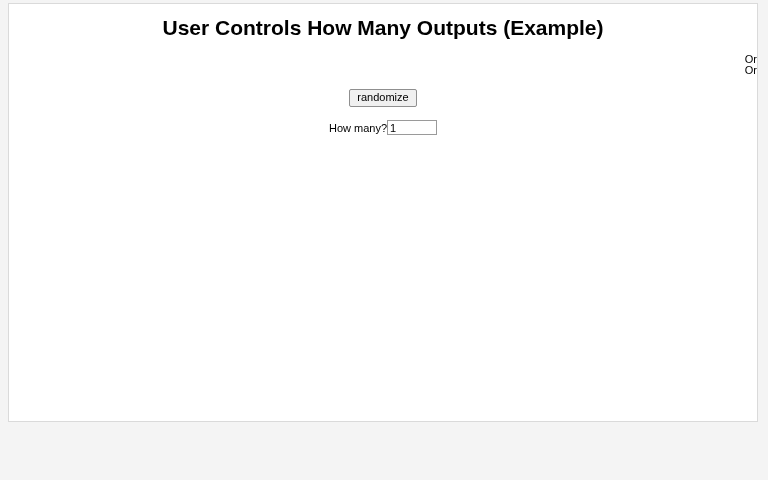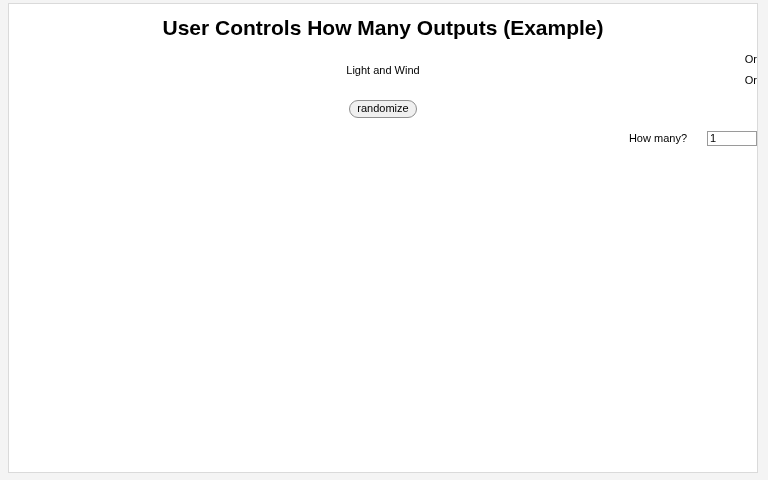--- a/index.html
+++ b/index.html
@@ -11,21 +11,21 @@
     height: 480px;
     background: #f4f4f4;
     font-family: "Liberation Sans", sans-serif;
     overflow: hidden;
   }
   .page {
     position: absolute;
     left: 8px;
     top: 3px;
     width: 750px;
-    height: 470px;
+    height: 419px;
     background: #ffffff;
     border: 1px solid #dadada;
     box-sizing: border-box;
     overflow: hidden;
   }
   .content {
     text-align: center;
     padding-top: 12px;
   }
   .page-title {
@@ -54,33 +54,33 @@
   }
   .btn-wrap {
     margin-top: 12px;
   }
   .randomize-btn {
     font-family: "Liberation Sans", sans-serif;
     font-size: 11px;
     padding: 1px 7px 2px 7px;
     background: #f0f0f0;
     border: 1px solid #8f8f8f;
-    border-radius: 9px;
+    border-radius: 2px;
     color: #000;
     cursor: pointer;
     line-height: 13px;
   }
   .field-row {
     margin-top: 13px;
     font-size: 11px;
     color: #000;
     display: flex;
-    justify-content: flex-end;
+    justify-content: center;
     align-items: center;
-    gap: 20px;
+    gap: 0;
   }
   .field-label {
     font-size: 11px;
     color: #000;
   }
   .howmany-input {
     width: 44px;
     height: 13px;
     font-family: "Liberation Sans", sans-serif;
     font-size: 11px;
@@ -94,21 +94,20 @@
 </head>
 <body>
 
 <div class="page">
   <div class="content">
 
     <h1 class="page-title">User Controls How Many Outputs (Example)</h1>
 
     <div class="output-lines">
       <span class="separator-line">Or</span>
-      <span class="output-line">Light and Wind</span>
       <span class="separator-line">Or</span>
     </div>
 
     <div class="btn-wrap">
       <button class="randomize-btn">randomize</button>
     </div>
 
     <div class="field-row">
       <span class="field-label">How many?</span>
       <input class="howmany-input" type="text" value="1" style="">

